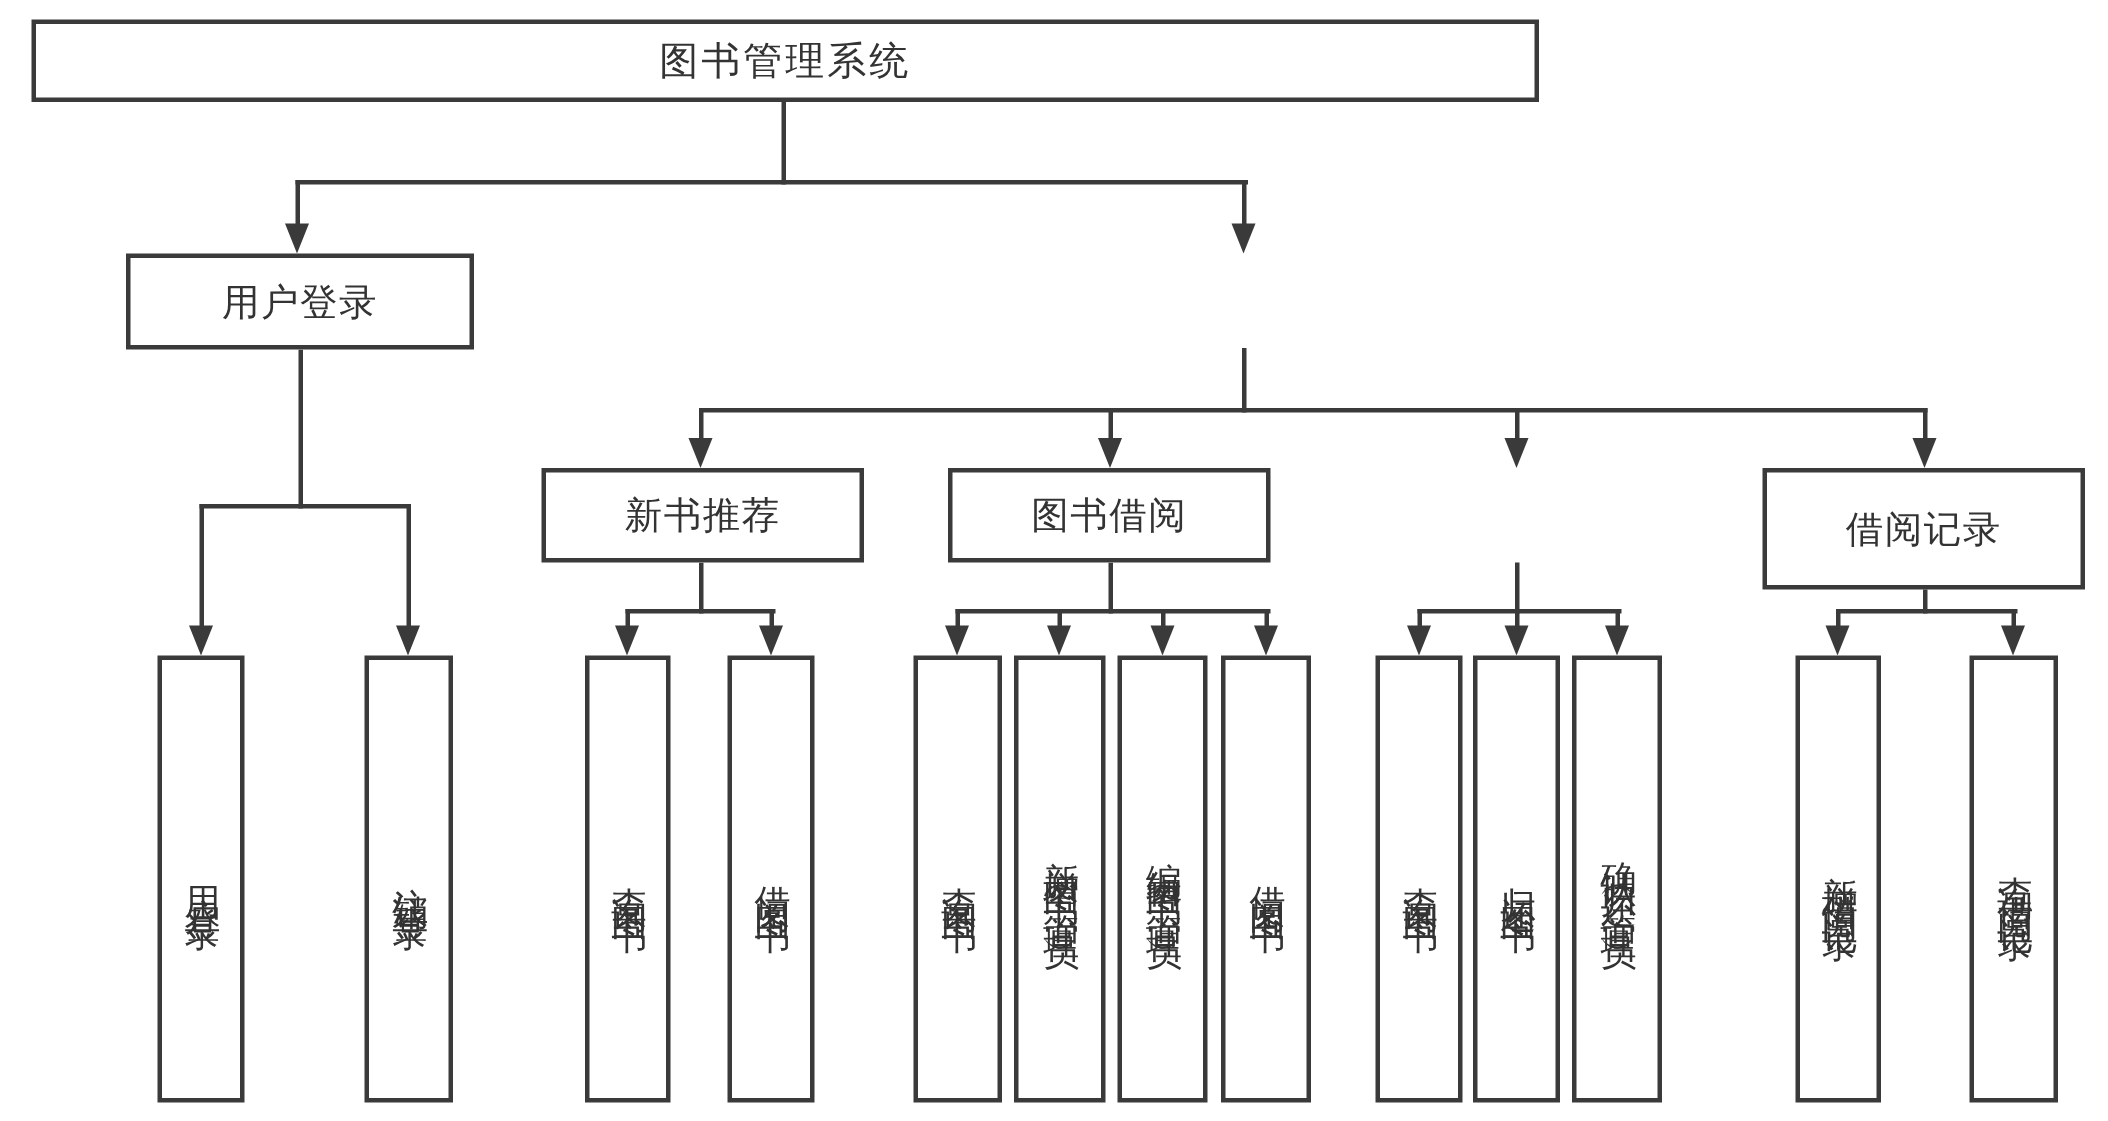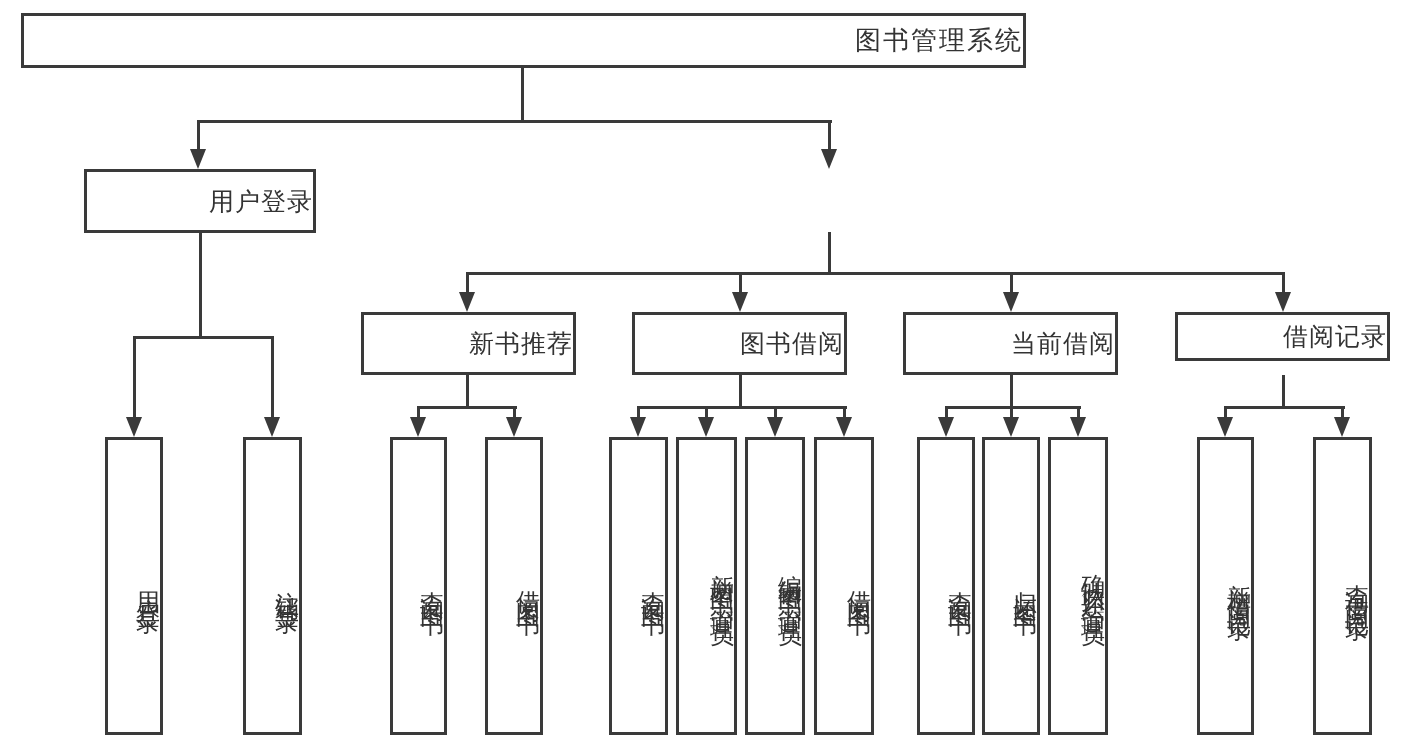--- a/index.html
+++ b/index.html
@@ -16,21 +16,21 @@
     font-family:"Liberation Sans","DejaVu Sans",sans-serif;
     overflow:hidden;
   }
   .node{
     position:absolute;
     box-sizing:border-box;
     border:3px solid var(--line);
     background:#fff;
     display:flex;
     align-items:center;
-    justify-content:flex-end;
+    justify-content:center;
   }
   .hl{ color:var(--text); font-size:25px; white-space:nowrap; letter-spacing:1px; }
   .title{ font-size:26px; letter-spacing:2px; }
   .vl{
     color:var(--text);
     font-size:24px;
     letter-spacing:7px;
     writing-mode:vertical-rl;
     text-orientation:mixed;
     white-space:nowrap;
@@ -124,24 +124,21 @@
   <div class="node" style="left:84px;top:169px;width:232px;height:64px">
     <span class="hl">用户登录</span>
   </div>
 
   <div class="node" style="left:361px;top:312px;width:215px;height:63px">
     <span class="hl">新书推荐</span>
   </div>
   <div class="node" style="left:632px;top:312px;width:215px;height:63px">
     <span class="hl">图书借阅</span>
   </div>
-  <div class="node" style="left:903px;top:312px;width:215px;height:63px">
-    <span class="hl">当前借阅</span>
-  </div>
-  <div class="node" style="left:1175px;top:312px;width:215px;height:49px">
+  <div class="node" style="left:1175px;top:312px;width:215px;height:81px">
     <span class="hl">借阅记录</span>
   </div>
 
   <div class="node" style="left:105px;top:437px;width:58px;height:298px">
     <span class="vl">用户登录</span>
   </div>
   <div class="node" style="left:243px;top:437px;width:59px;height:298px">
     <span class="vl">注销登录</span>
   </div>
   <div class="node" style="left:390px;top:437px;width:57px;height:298px">

